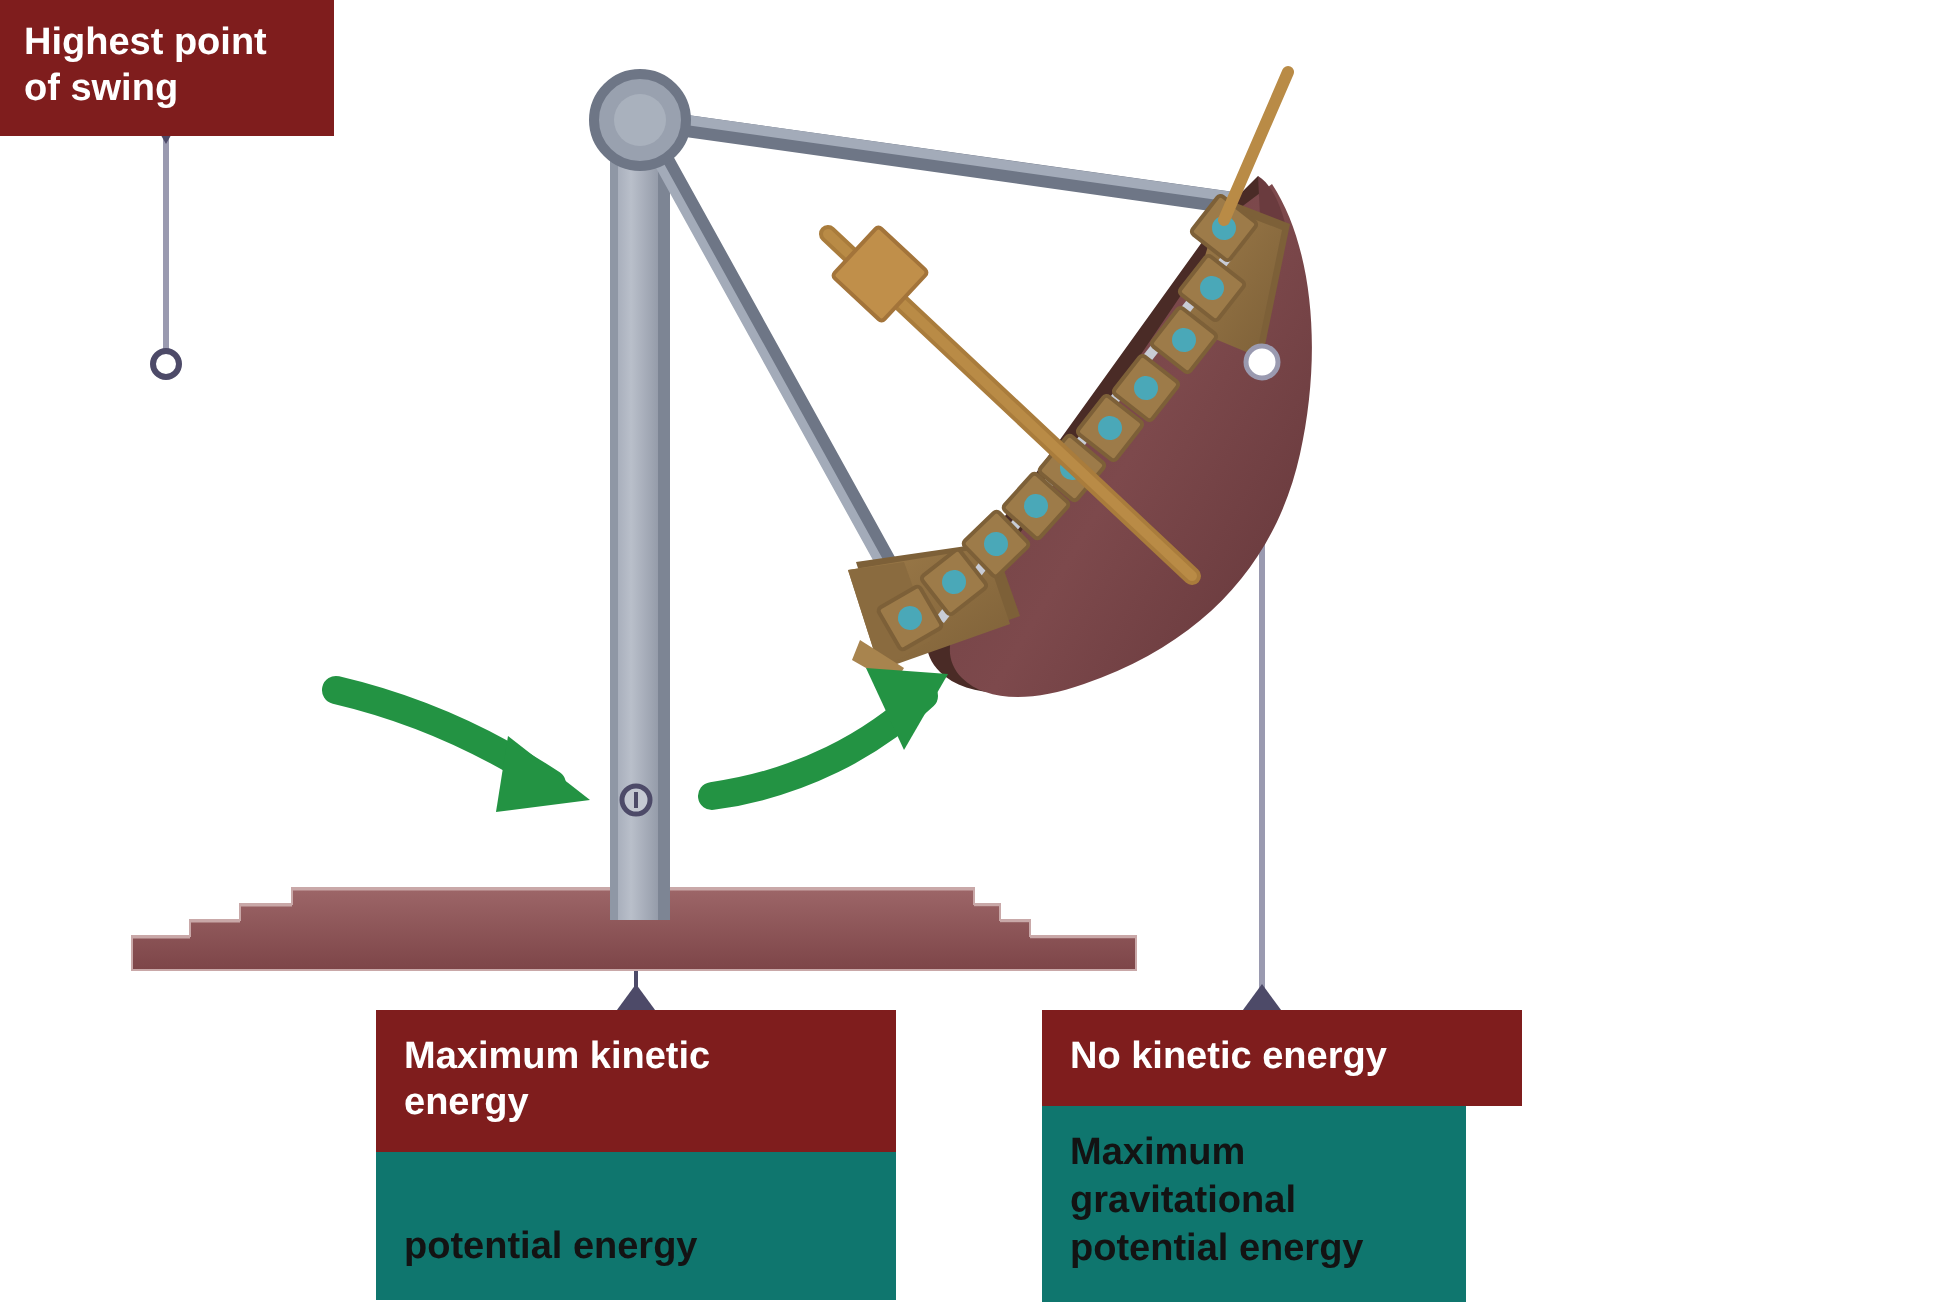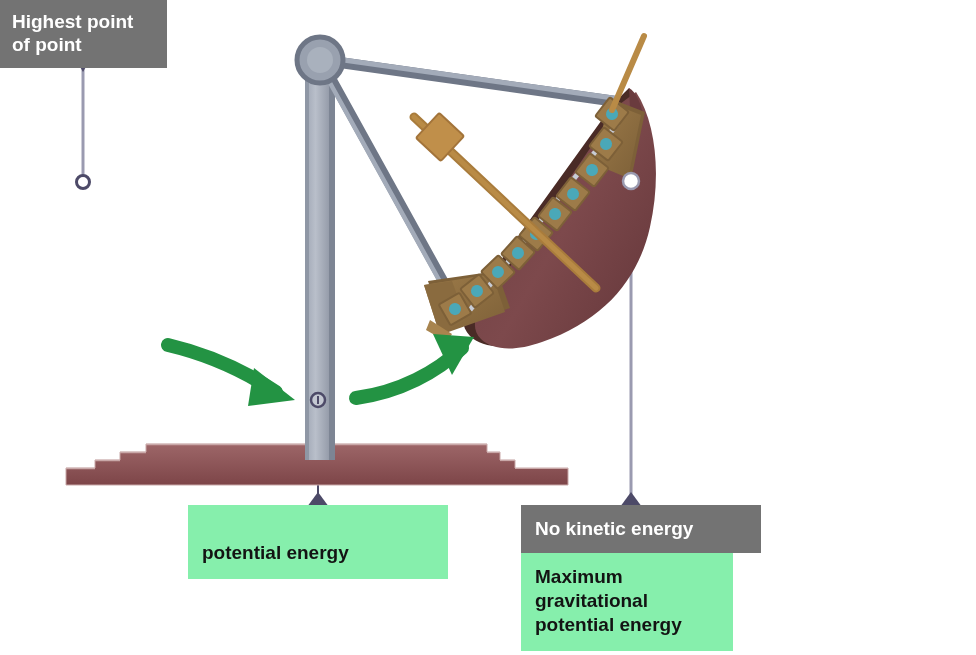--- a/index.html
+++ b/index.html
@@ -25,30 +25,30 @@
     width: 976px;
     height: 655px;
   }
 
   
   .callout {
     position: absolute;
     box-sizing: border-box;
   }
   .callout-head {
-    background: #737373;
+    background: #7f1d1d;
     color: #ffffff;
     font-weight: bold;
     font-size: 19px;
     line-height: 23px;
     padding: 12px 14px 13px 14px;
     box-sizing: border-box;
   }
   .callout-body {
-    background: #86efac;
+    background: #0f766e;
     color: #131313;
     font-weight: bold;
     font-size: 19px;
     line-height: 24px;
     padding: 12px 14px 14px 14px;
     box-sizing: border-box;
   }
 
   #callout-highest {
     left: 0px;
@@ -258,25 +258,29 @@
 
     <g>
       <circle cx="631" cy="181" r="8" fill="#ffffff" stroke="#9a9ab0" stroke-width="2.5"></circle>
     </g>
 
   </svg>
 
   <div class="callout" id="callout-highest">
     <div class="callout-head">
       <span>Highest point</span><br>
-      <span>of point</span>
+      <span>of swing</span>
     </div>
   </div>
 
   <div class="callout" id="callout-max-kinetic">
+    <div class="callout-head">
+      <span>Maximum kinetic</span><br>
+      <span>energy</span>
+    </div>
     <div class="callout-body">
       <br>
       <span>potential energy</span>
     </div>
   </div>
 
   <div class="callout" id="callout-no-kinetic">
     <div class="callout-head">No kinetic energy</div>
     <div class="callout-body">
       <span>Maximum</span><br>

